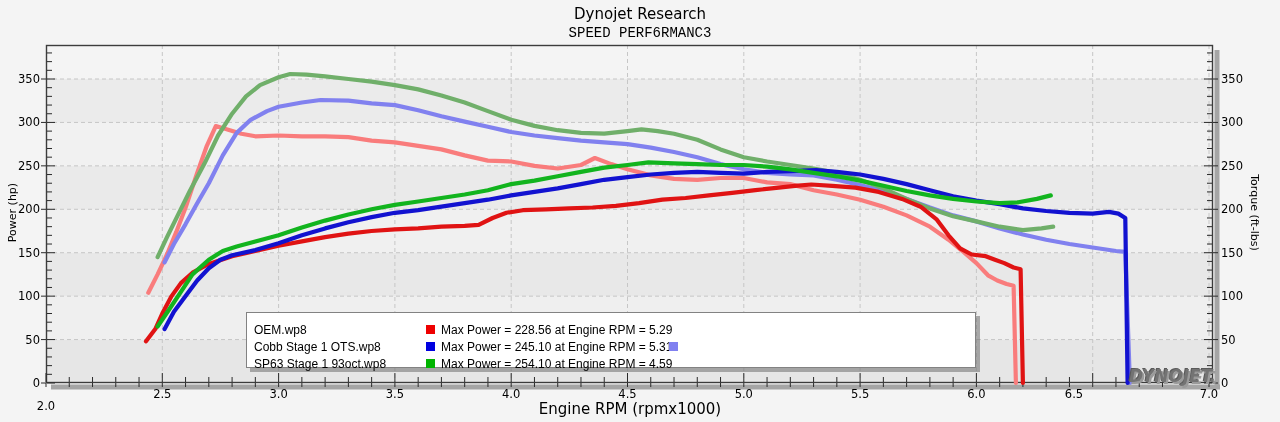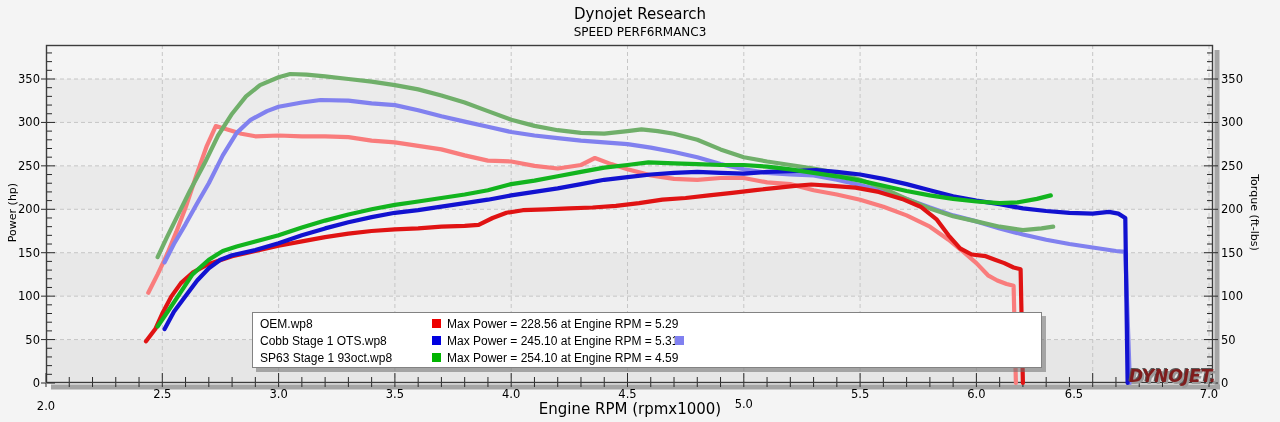--- a/index.html
+++ b/index.html
@@ -1,39 +1,39 @@
 <!DOCTYPE html>
 <html><head>
 <meta charset="utf-8">
 <style>
   html,body{margin:0;padding:0;background:#dcdcdc;}
   .stage{position:relative;width:1280px;height:422px;background:#f4f4f4;overflow:hidden;
          font-family:"DejaVu Sans",sans-serif;color:#000;}
   .hdr-title{position:absolute;left:0;right:0;top:5px;text-align:center;font-size:15px;}
-  .hdr-sub{position:absolute;left:0;right:0;top:25px;text-align:center;font-size:12px;}
+  .hdr-sub{position:absolute;left:0;right:0;top:25px;text-align:center;font-size:14px;font-family:Liberation Mono, monospace;}
   .hdr-cf{position:absolute;right:8px;top:6px;font-size:13.5px;}
   svg.chart{position:absolute;left:0;top:0;z-index:1;}
   .ticklab{position:absolute;font-size:11.5px;z-index:2;line-height:14px;}
   .ylab-l{text-align:right;width:38px;}
   .ylab-r{text-align:left;width:38px;}
   .xlab{text-align:center;width:44px;}
   .axis-title{position:absolute;font-size:11px;white-space:nowrap;z-index:2;}
   .rot-l{transform:rotate(-90deg);}
   .rot-r{transform:rotate(90deg);}
   .x-axis-title{position:absolute;font-size:15px;z-index:2;left:460px;top:400px;width:340px;text-align:center;}
-  .legend{position:absolute;left:246px;top:312px;width:790px;height:56px;background:#fff;
+  .legend{position:absolute;left:246px;top:312px;width:730px;height:56px;background:#fff;
           border:1px solid #828282;box-shadow:4px 4px 0 rgba(110,110,110,0.55);z-index:3;
-          font-family:"Liberation Sans",sans-serif;font-size:12px;padding-top:2px;box-sizing:border-box;margin-left:6px;}
+          font-family:"Liberation Sans",sans-serif;font-size:12px;padding-top:8px;box-sizing:border-box;}
   .legrow{display:flex;align-items:center;height:17px;padding-left:7px;}
   .leg-name{width:172px;overflow:hidden;white-space:nowrap;}
   .leg-pwr{width:243px;display:flex;align-items:center;white-space:nowrap;}
   .leg-trq{flex:1;display:flex;align-items:center;white-space:nowrap;}
   .sw{display:inline-block;width:9px;height:9px;margin-right:6px;flex:0 0 9px;}
   .watermark{position:absolute;right:64px;top:366px;z-index:4;font-style:italic;font-weight:900;
-             font-size:17px;letter-spacing:0px;color:#7f1d1d;
+             font-size:17px;letter-spacing:0px;color:#737373;
              text-shadow:2px 2px 0 #9a9a9a,-1px -1px 0 #5a5a5a;white-space:nowrap;}
 </style>
 </head>
 <body>
 
 <div class="stage">
 
   <div class="hdr-title">Dynojet Research</div>
   <div class="hdr-sub">SPEED PERF6RMANC3</div>
 
@@ -288,21 +288,21 @@
       <div class="ticklab ylab-l" style="left: 2px; top: 115.429px;">300</div>
       <div class="ticklab ylab-r" style="left: 1221px; top: 115.429px;">300</div>
       <div class="ticklab ylab-l" style="left: 2px; top: 72.0005px;">350</div>
       <div class="ticklab ylab-r" style="left: 1221px; top: 72.0005px;">350</div>
       <div class="ticklab xlab" style="left: 24px; top: 387px; margin-top: 12px;">2.0</div>
       <div class="ticklab xlab" style="left: 140.3px; top: 387px;">2.5</div>
       <div class="ticklab xlab" style="left: 256.6px; top: 387px;">3.0</div>
       <div class="ticklab xlab" style="left: 372.9px; top: 387px;">3.5</div>
       <div class="ticklab xlab" style="left: 489.2px; top: 387px;">4.0</div>
       <div class="ticklab xlab" style="left: 605.5px; top: 387px;">4.5</div>
-      <div class="ticklab xlab" style="left: 721.8px; top: 387px; margin-top: 10px;">5.0</div>
+      <div class="ticklab xlab" style="left: 721.8px; top: 387px;">5.0</div>
       <div class="ticklab xlab" style="left: 838.1px; top: 387px;">5.5</div>
       <div class="ticklab xlab" style="left: 954.4px; top: 387px;">6.0</div>
       <div class="ticklab xlab" style="left: 1052px; top: 387px;">6.5</div>
       <div class="ticklab xlab" style="left: 1187px; top: 387px;">7.0</div>
     </div>
 
   <div class="axis-title rot-l" style="left:-48px;top:206px;width:120px;text-align:center;">Power (hp)</div>
   <div class="axis-title rot-r" style="left:1194px;top:206px;width:120px;text-align:center;">Torque (ft-lbs)</div>
   <div class="x-axis-title">Engine RPM (rpmx1000)</div>
 

